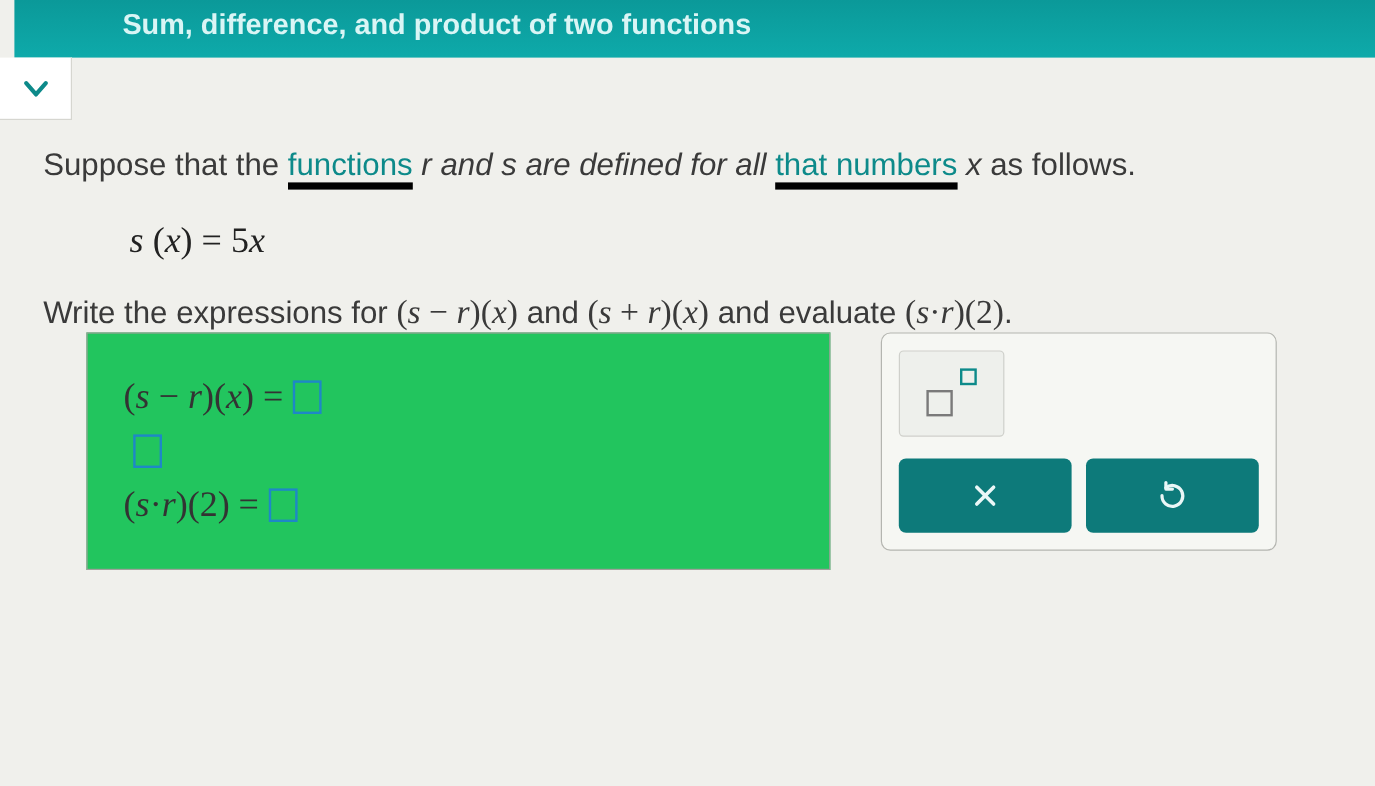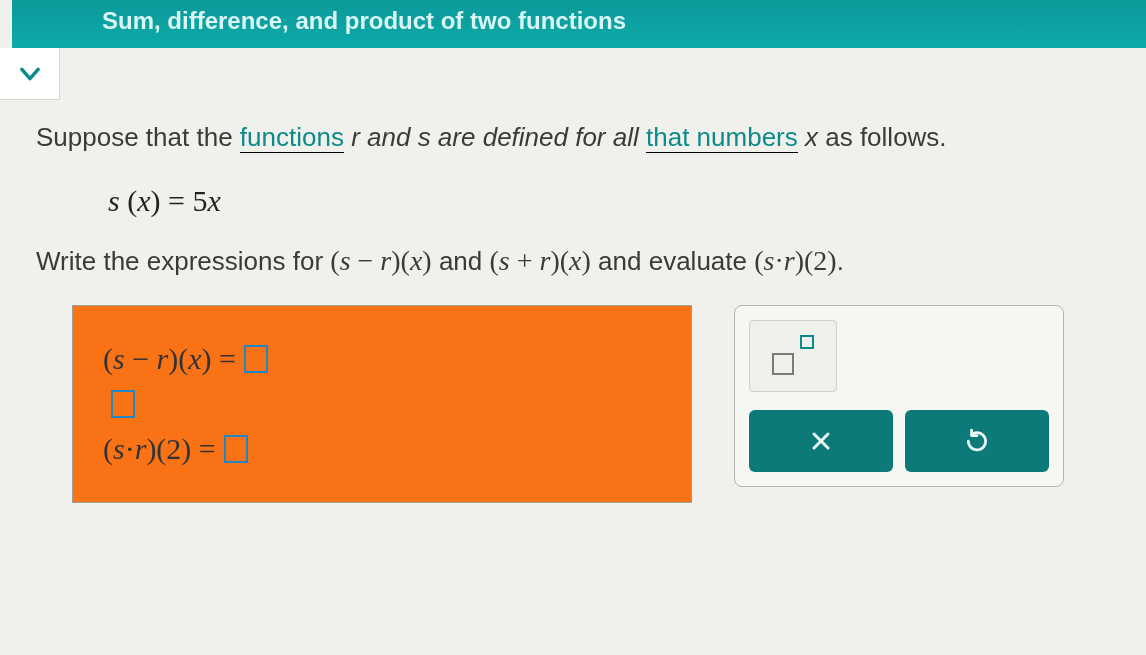--- a/index.html
+++ b/index.html
@@ -42,50 +42,49 @@
   .content {
     padding: 70px 36px 20px 36px;
   }
   .intro {
     font-size: 26px;
     line-height: 1.5;
     color: #3a3a3a;
   }
   .glossary {
     color: #0d8a8a;
-    border-bottom: 1px solid #000000;
+    border-bottom: 6px solid #000000;
     text-decoration: none;
   }
   .var { font-style: italic; font-family: Liberation Sans, sans-serif; }
   .funcdefs {
     margin: 22px 0 22px 72px;
     font-family: 'Times New Roman', serif;
     font-size: 30px;
     line-height: 1.45;
     color: #222;
   }
   .funcdefs .fn { font-style: italic; }
   .instruction {
     font-size: 26px;
     color: #3a3a3a;
-    margin-bottom: 28px;
   }
   .mathserif { font-family: 'Times New Roman', serif; font-size: 28px; }
   .mathserif .it { font-style: italic; }
   .lower {
     display: flex;
     gap: 42px;
     align-items: flex-start;
     padding-left: 36px;
   }
   .answer-box {
     border: 1px solid #9fa09a;
     padding: 22px 30px 22px 30px;
     width: 620px;
-    background: #f97316;
+    background: #22c55e;
   }
   .row {
     display: flex;
     align-items: center;
     font-family: 'Times New Roman', serif;
     font-size: 30px;
     color: #333;
     margin: 14px 0;
   }
   .row .expr { font-style: normal; }

